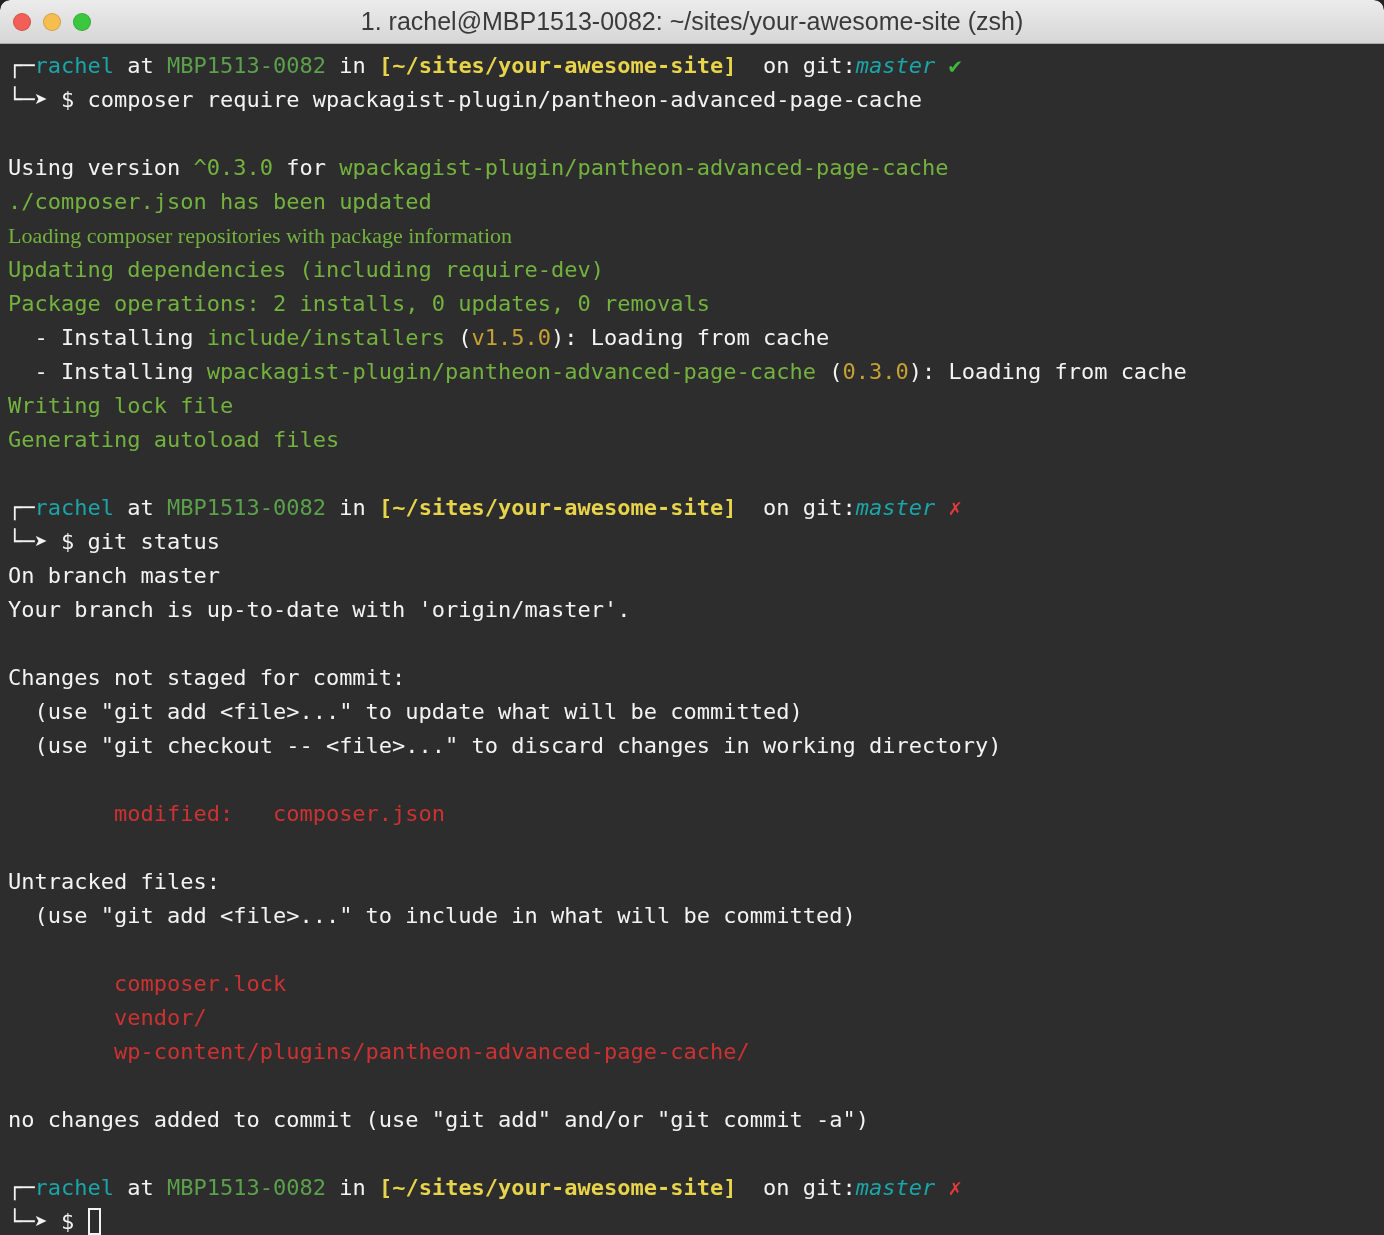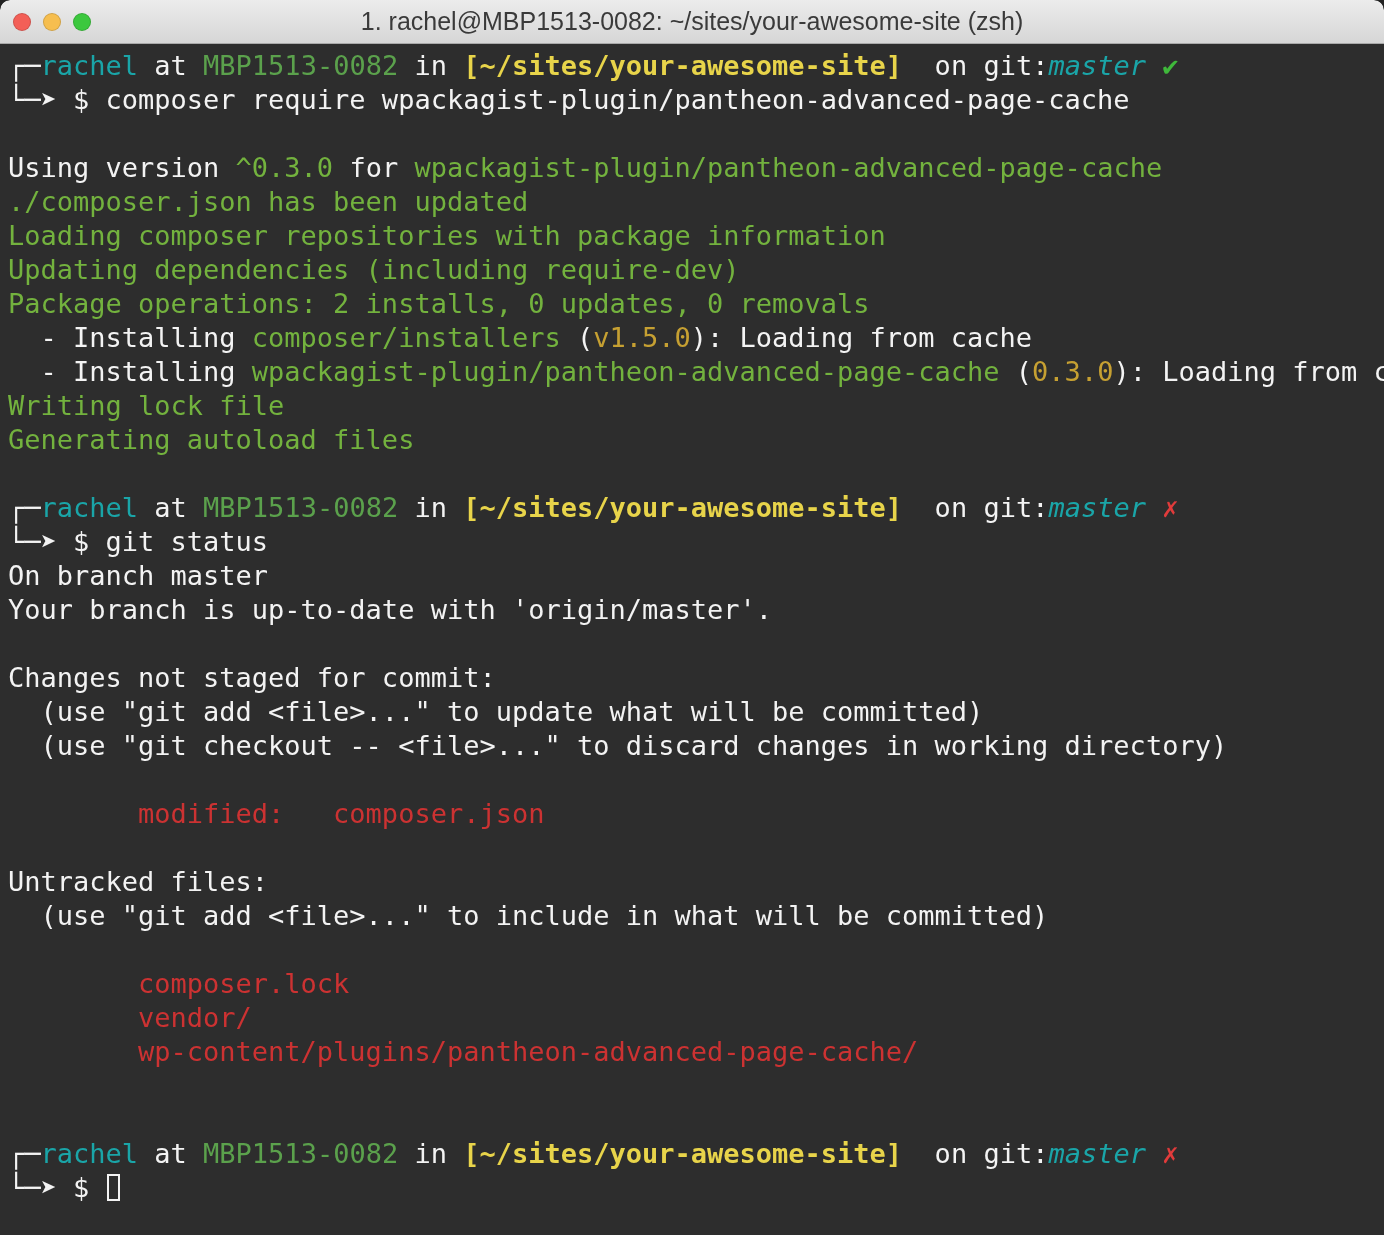--- a/index.html
+++ b/index.html
@@ -40,21 +40,21 @@
     letter-spacing: 0px;
     pointer-events: none;
   }
   .screen {
     flex: 1 1 auto;
     padding: 5px 8px 0 8px;
     overflow: hidden;
   }
   .line {
     white-space: pre;
-    font-size: 27px;
+    font-size: 22px;
     line-height: 34px;
     height: 34px;
   }
   .cursor {
     display: inline-block;
     width: 13px; height: 27px;
     border: 2.5px solid #f3f3f3;
     box-sizing: border-box;
     vertical-align: middle;
     margin-top: -4px;
@@ -72,24 +72,24 @@
       <span class="tl" style="background: rgb(60, 200, 62);"></span>
     </div>
     <div class="title" style="color: rgb(58, 58, 58);">1. rachel@MBP1513-0082: ~/sites/your-awesome-site (zsh)</div>
   </div>
   <div class="screen" style="background: rgb(45, 45, 45);">
       <div class="line"><span style="color: rgb(243, 243, 243);">┌─</span><span style="color: rgb(26, 165, 168);">rachel</span><span style="color: rgb(243, 243, 243);"> at </span><span style="color: rgb(91, 161, 76);">MBP1513-0082</span><span style="color: rgb(243, 243, 243);"> in </span><span style="color: rgb(232, 212, 74); font-weight: bold;">[~/sites/your-awesome-site]</span><span style="color: rgb(243, 243, 243);">  on git:</span><span style="color: rgb(26, 165, 168); font-style: italic;">master</span><span style="color: rgb(243, 243, 243);"> </span><span style="color: rgb(63, 184, 59); font-weight: bold;">✔</span></div>
       <div class="line"><span style="color: rgb(243, 243, 243);">└─➤ $ composer require wpackagist-plugin/pantheon-advanced-page-cache</span></div>
       <div class="line">&nbsp;</div>
       <div class="line"><span style="color: rgb(243, 243, 243);">Using version </span><span style="color: rgb(115, 178, 62);">^0.3.0</span><span style="color: rgb(243, 243, 243);"> for </span><span style="color: rgb(115, 178, 62);">wpackagist-plugin/pantheon-advanced-page-cache</span></div>
       <div class="line"><span style="color: rgb(115, 178, 62);">./composer.json has been updated</span></div>
-      <div class="line"><span style="color: rgb(115, 178, 62);">Loading composer repositories with package information</span></div>
+      <div class="line"><span style="color: rgb(115, 178, 62); font-family: Liberation Serif, serif;">Loading composer repositories with package information</span></div>
       <div class="line"><span style="color: rgb(115, 178, 62);">Updating dependencies (including require-dev)</span></div>
       <div class="line"><span style="color: rgb(115, 178, 62);">Package operations: 2 installs, 0 updates, 0 removals</span></div>
-      <div class="line"><span style="color: rgb(243, 243, 243);">  - Installing </span><span style="color: rgb(115, 178, 62);">composer/installers</span><span style="color: rgb(243, 243, 243);"> (</span><span style="color: rgb(198, 160, 50);">v1.5.0</span><span style="color: rgb(243, 243, 243);">): Loading from cache</span></div>
+      <div class="line"><span style="color: rgb(243, 243, 243);">  - Installing </span><span style="color: rgb(115, 178, 62);">include/installers</span><span style="color: rgb(243, 243, 243);"> (</span><span style="color: rgb(198, 160, 50);">v1.5.0</span><span style="color: rgb(243, 243, 243);">): Loading from cache</span></div>
       <div class="line"><span style="color: rgb(243, 243, 243);">  - Installing </span><span style="color: rgb(115, 178, 62);">wpackagist-plugin/pantheon-advanced-page-cache</span><span style="color: rgb(243, 243, 243);"> (</span><span style="color: rgb(198, 160, 50);">0.3.0</span><span style="color: rgb(243, 243, 243);">): Loading from cache</span></div>
       <div class="line"><span style="color: rgb(115, 178, 62);">Writing lock file</span></div>
       <div class="line"><span style="color: rgb(115, 178, 62);">Generating autoload files</span></div>
       <div class="line">&nbsp;</div>
       <div class="line"><span style="color: rgb(243, 243, 243);">┌─</span><span style="color: rgb(26, 165, 168);">rachel</span><span style="color: rgb(243, 243, 243);"> at </span><span style="color: rgb(91, 161, 76);">MBP1513-0082</span><span style="color: rgb(243, 243, 243);"> in </span><span style="color: rgb(232, 212, 74); font-weight: bold;">[~/sites/your-awesome-site]</span><span style="color: rgb(243, 243, 243);">  on git:</span><span style="color: rgb(26, 165, 168); font-style: italic;">master</span><span style="color: rgb(243, 243, 243);"> </span><span style="color: rgb(224, 59, 59); font-weight: bold;">✗</span></div>
       <div class="line"><span style="color: rgb(243, 243, 243);">└─➤ $ git status</span></div>
       <div class="line"><span style="color: rgb(243, 243, 243);">On branch master</span></div>
       <div class="line"><span style="color: rgb(243, 243, 243);">Your branch is up-to-date with 'origin/master'.</span></div>
       <div class="line">&nbsp;</div>
       <div class="line"><span style="color: rgb(243, 243, 243);">Changes not staged for commit:</span></div>
@@ -98,17 +98,18 @@
       <div class="line">&nbsp;</div>
       <div class="line"><span style="color: rgb(204, 50, 50); text-align: right;">        modified:   composer.json</span></div>
       <div class="line">&nbsp;</div>
       <div class="line"><span style="color: rgb(243, 243, 243); margin-top: 18px;">Untracked files:</span></div>
       <div class="line"><span style="color: rgb(243, 243, 243);">  (use "git add &lt;file&gt;..." to include in what will be committed)</span></div>
       <div class="line">&nbsp;</div>
       <div class="line"><span style="color: rgb(204, 50, 50);">        composer.lock</span></div>
       <div class="line"><span style="color: rgb(204, 50, 50);">        vendor/</span></div>
       <div class="line"><span style="color: rgb(204, 50, 50);">        wp-content/plugins/pantheon-advanced-page-cache/</span></div>
       <div class="line">&nbsp;</div>
+      <div class="line"><span style="color: rgb(243, 243, 243);">no changes added to commit (use "git add" and/or "git commit -a")</span></div>
       <div class="line">&nbsp;</div>
       <div class="line"><span style="color: rgb(243, 243, 243);">┌─</span><span style="color: rgb(26, 165, 168);">rachel</span><span style="color: rgb(243, 243, 243);"> at </span><span style="color: rgb(91, 161, 76);">MBP1513-0082</span><span style="color: rgb(243, 243, 243);"> in </span><span style="color: rgb(232, 212, 74); font-weight: bold;">[~/sites/your-awesome-site]</span><span style="color: rgb(243, 243, 243);">  on git:</span><span style="color: rgb(26, 165, 168); font-style: italic;">master</span><span style="color: rgb(243, 243, 243);"> </span><span style="color: rgb(224, 59, 59); font-weight: bold;">✗</span></div>
       <div class="line"><span style="color: rgb(243, 243, 243);">└─➤ $ </span><span class="cursor" style="border-color: rgb(243, 243, 243);"></span></div>
     </div>
 </div>
 
 </body></html>

